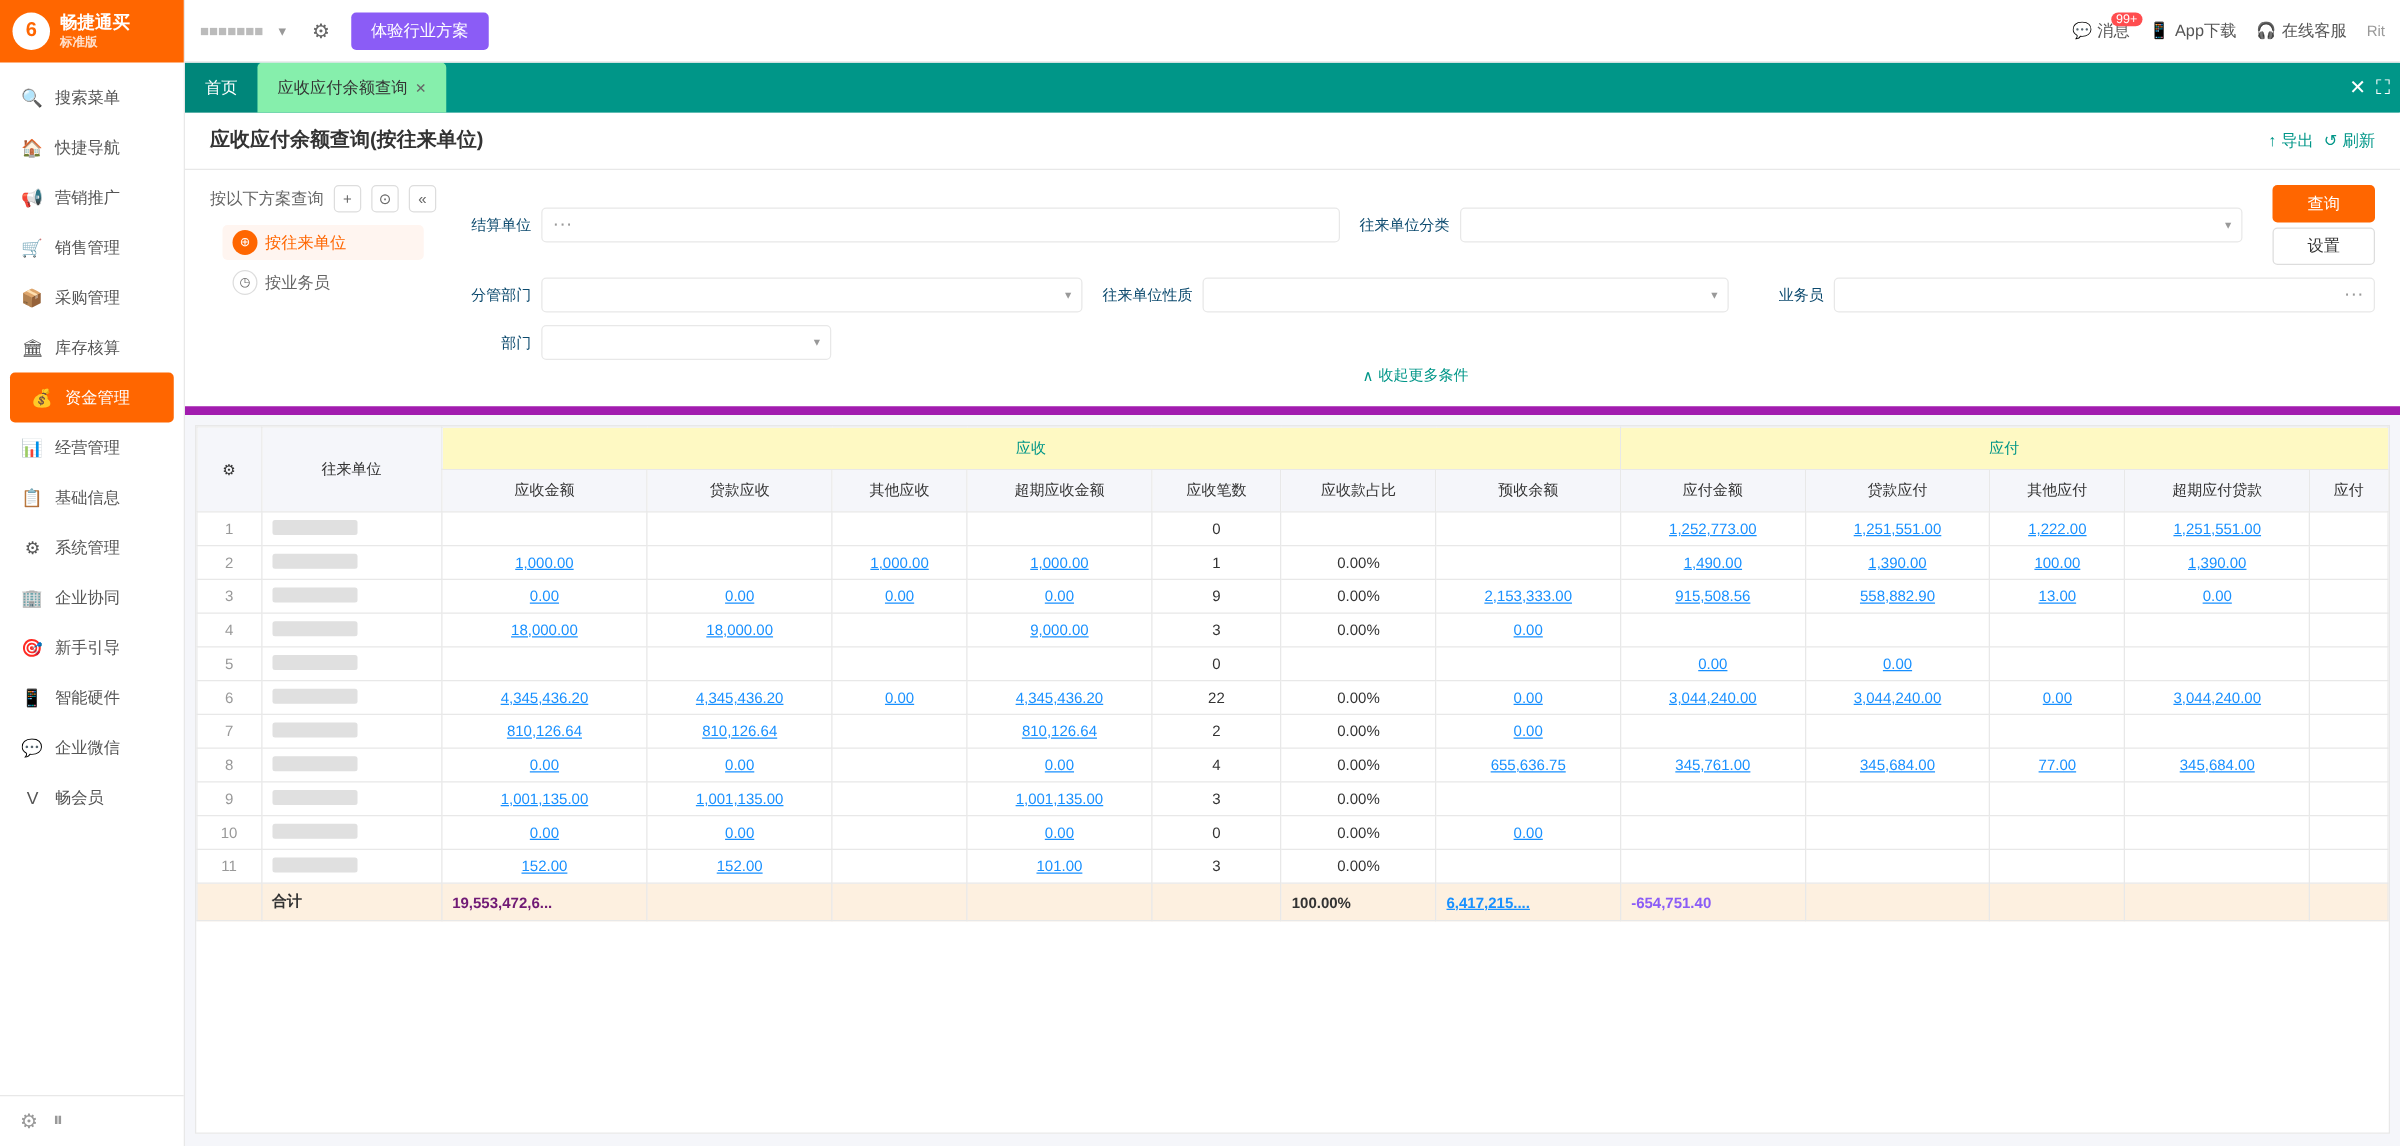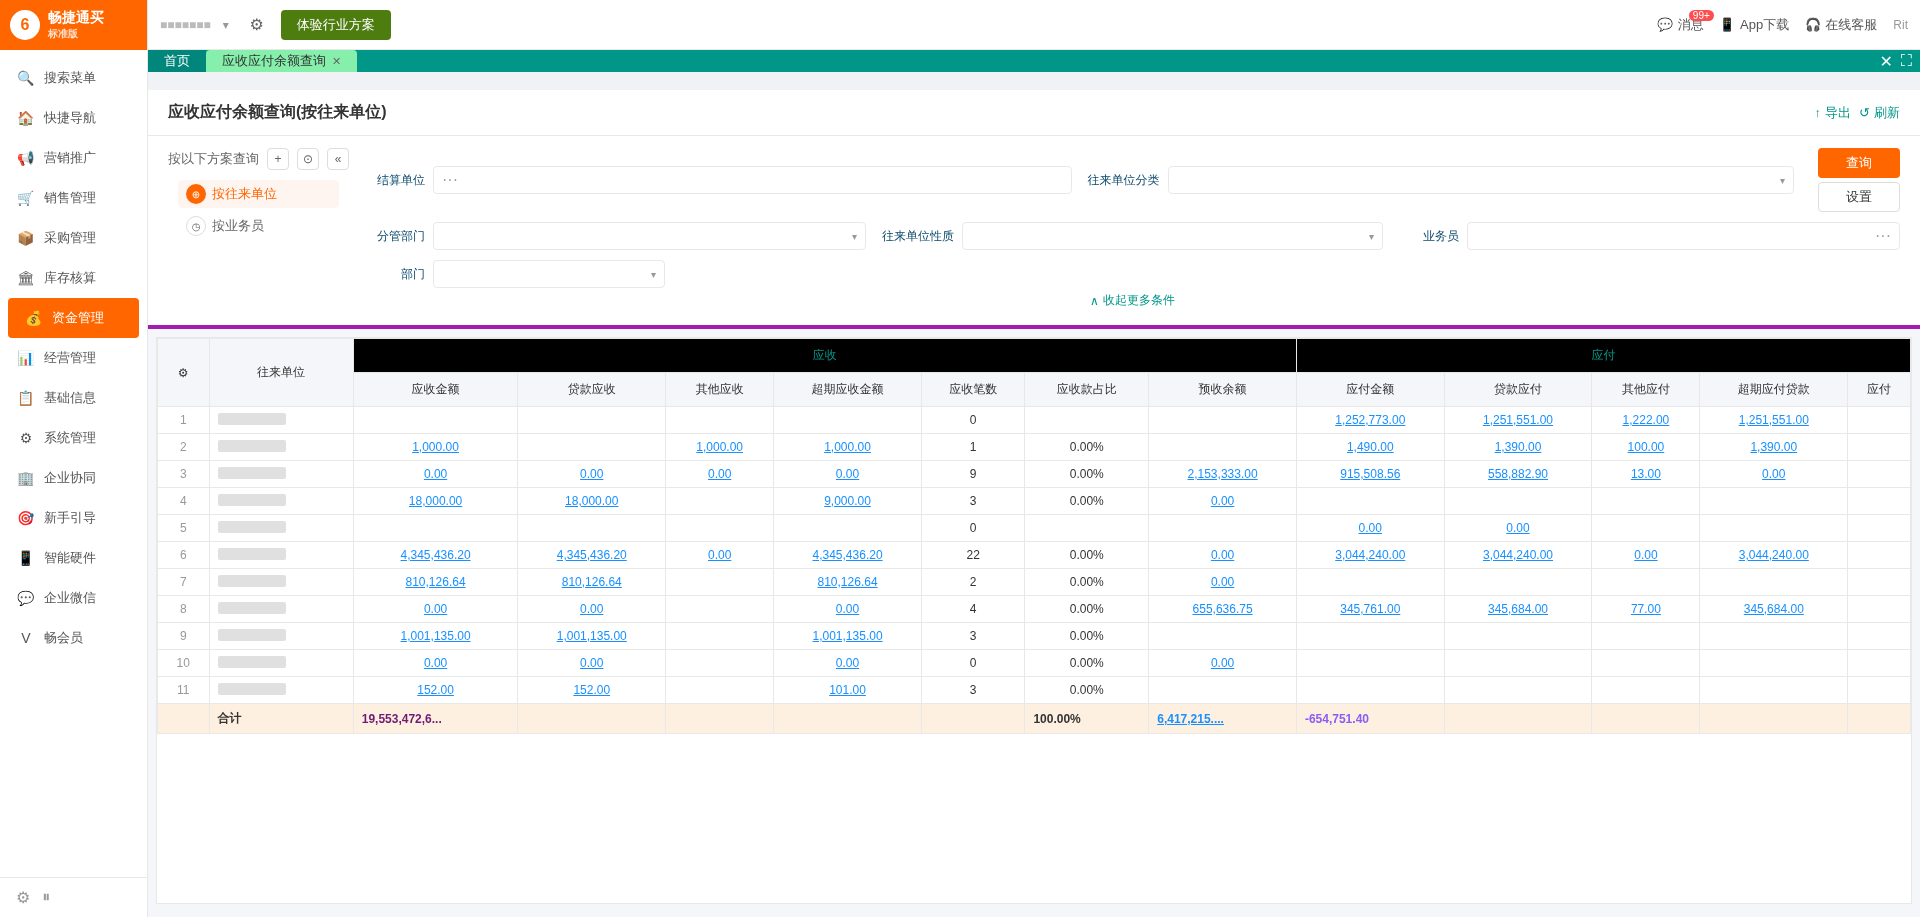--- a/index.html
+++ b/index.html
@@ -24,31 +24,31 @@
     .sidebar-footer { padding: 10px 16px; border-top: 1px solid #e8e8e8; display: flex; gap: 12px; }
 
     
     .topbar {
       position: fixed; left: 148px; top: 0; right: 0; height: 50px;
       background: #fff; border-bottom: 1px solid #e8e8e8; display: flex; align-items: center; z-index: 99; padding: 0 12px;
     }
     .topbar-nav { display: flex; align-items: center; flex: 1; gap: 8px; }
     .topbar-breadcrumb { color: #999; font-size: 13px; }
     .topbar-chevron { color: #999; margin: 0 4px; }
-    .topbar-btn-solution { background: #4d7c0f; color: #fff; border: none; border-radius: 4px; padding: 6px 16px; cursor: pointer; font-size: 13px; }
+    .topbar-btn-solution { background: #8b5cf6; color: #fff; border: none; border-radius: 4px; padding: 6px 16px; cursor: pointer; font-size: 13px; }
     .topbar-gear { width: 32px; height: 32px; display: flex; align-items: center; justify-content: center; color: #666; cursor: pointer; font-size: 16px; }
     .topbar-right { display: flex; align-items: center; gap: 16px; color: #555; font-size: 13px; }
     .topbar-msg { position: relative; display: flex; align-items: center; gap: 4px; cursor: pointer; }
     .badge { position: absolute; top: -6px; right: -10px; background: #ff4d4f; color: #fff; border-radius: 8px; padding: 0 4px; font-size: 10px; min-width: 16px; text-align: center; }
     .topbar-app, .topbar-service { display: flex; align-items: center; gap: 4px; cursor: pointer; }
     .topbar-user { color: #999; font-size: 12px; }
 
     
     .tabbar {
-      position: fixed; left: 148px; top: 50px; right: 0; height: 22px;
+      position: fixed; left: 148px; top: 50px; right: 0; height: 40px;
       background: #009688; display: flex; align-items: stretch; z-index: 98;
     }
     .tab-item { display: flex; align-items: center; padding: 0 16px; color: #fff; cursor: pointer; font-size: 13px; gap: 6px; }
     .tab-item.home { background: rgba(0,0,0,0.1); }
     .tab-item.active { background: #86efac; color: #333; border-radius: 4px 4px 0 0; }
     .tab-close { font-size: 11px; color: #666; cursor: pointer; }
     .tabbar-right { margin-left: auto; display: flex; align-items: center; padding: 0 8px; gap: 8px; }
     .tabbar-icon { color: #fff; cursor: pointer; font-size: 16px; }
 
     
@@ -59,21 +59,21 @@
     .page-header {
       background: #fff; padding: 12px 20px; display: flex; align-items: center; justify-content: space-between; border-bottom: 1px solid #e8e8e8;
     }
     .page-title { font-size: 16px; font-weight: bold; color: #333; }
     .header-actions { display: flex; gap: 8px; }
     .btn-export { display: flex; align-items: center; gap: 4px; color: #009688; cursor: pointer; font-size: 13px; }
     .btn-refresh { display: flex; align-items: center; gap: 4px; color: #009688; cursor: pointer; font-size: 13px; }
 
     
     .search-panel {
-      background: #fff; padding: 12px 20px; border-bottom: 4px solid #a21caf;
+      background: #fff; padding: 12px 20px; border-bottom: 7px solid #a21caf;
     }
     .search-panel-header { display: flex; align-items: center; gap: 8px; margin-bottom: 10px; }
     .search-label { font-size: 13px; color: #666; }
     .search-add-btn, .search-icon-btn { width: 22px; height: 22px; border: 1px solid #ddd; border-radius: 4px; display: flex; align-items: center; justify-content: center; cursor: pointer; color: #666; font-size: 12px; }
     .search-rows { display: flex; flex-direction: column; gap: 10px; }
     .search-row { display: flex; align-items: center; gap: 16px; }
     .search-field { display: flex; align-items: center; gap: 8px; flex: 1; }
     .field-label { color: #0c4a6e; font-size: 12px; white-space: nowrap; min-width: 60px; text-align: right; }
     .field-input { flex: 1; border: 1px solid #e8e8e8; border-radius: 4px; padding: 4px 8px; font-size: 12px; color: #333; display: flex; align-items: center; justify-content: space-between; min-height: 28px; }
     .field-dots { color: #999; font-size: 16px; cursor: pointer; }
@@ -92,21 +92,21 @@
 
     
     .table-container {
       background: #fff; margin: 8px; border: 1px solid #e8e8e8; overflow: auto;
       height: calc(100vh - 350px);
     }
     table { width: 100%; border-collapse: collapse; font-size: 12px; }
     thead th {
       background: #f5f6fa; border: 1px solid #e8e8e8; padding: 8px 6px; text-align: center; font-weight: normal; color: #333; white-space: nowrap; position: sticky; top: 0; z-index: 10;
     }
-    thead th.group-header { background: #000000; color: #009688; }
+    thead th.group-header { background: #fef9c3; color: #009688; }
     tbody td {
       border: 1px solid #e8e8e8; padding: 6px 8px; text-align: center; color: #333; white-space: nowrap;
     }
     tbody td.link { color: #1890ff; cursor: pointer; text-decoration: underline; }
     .tfoot-row td { background: #fdf0e0; font-weight: bold; border: 1px solid #e8e8e8; padding: 6px 8px; }
     .gear-cell { text-align: center; }
     .row-num { color: #999; }
 
     .blurred { background: #e0e0e0; color: transparent; border-radius: 2px; display: inline-block; min-width: 60px; height: 12px; }
 

